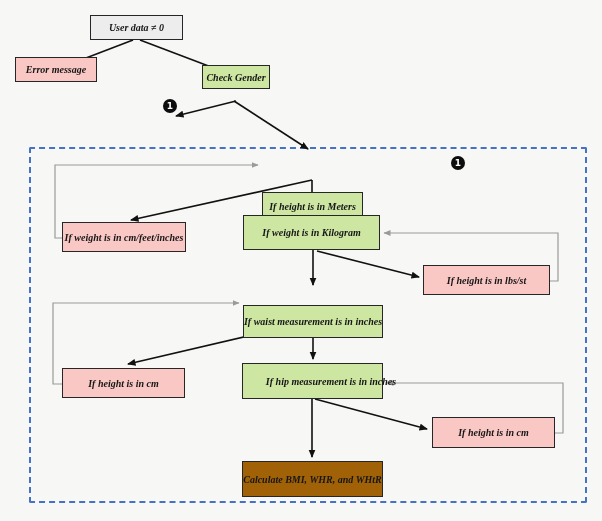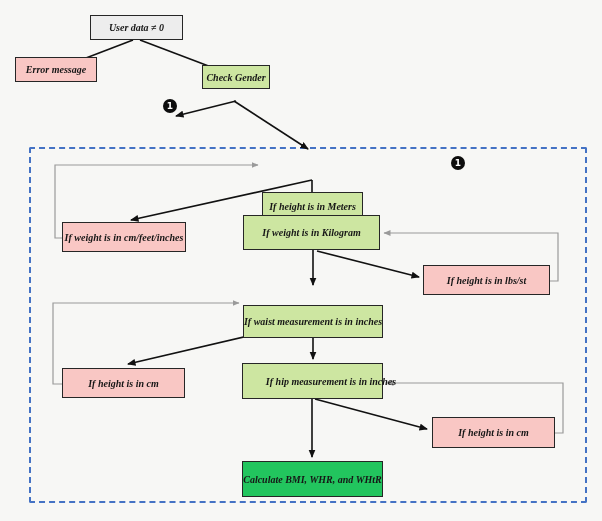--- a/index.html
+++ b/index.html
@@ -26,21 +26,21 @@
     display:flex;align-items:center;justify-content:center;
     font-style:italic;font-weight:600;font-size:10px;color:#161616;
     border:1.5px solid #262626;border-radius:0;
     white-space:nowrap;
     box-sizing:border-box;
     text-align:right;
   }
   .node.green{background:#cde6a1;}
   .node.pink{background:#f9c7c4;}
   .node.gray{background:#ededed;}
-  .node.calc{background:#22c55e;}
+  .node.calc{background:#a16207;}
   .badge{
     position:absolute;
     width:14px;height:14px;border-radius:50%;
     background:#0d0d0d;color:#ffffff;
     display:flex;align-items:center;justify-content:center;
     font-size:9px;font-weight:bold;font-style:normal;
     font-family:"DejaVu Sans",sans-serif;
   }
 </style>
 </head>

